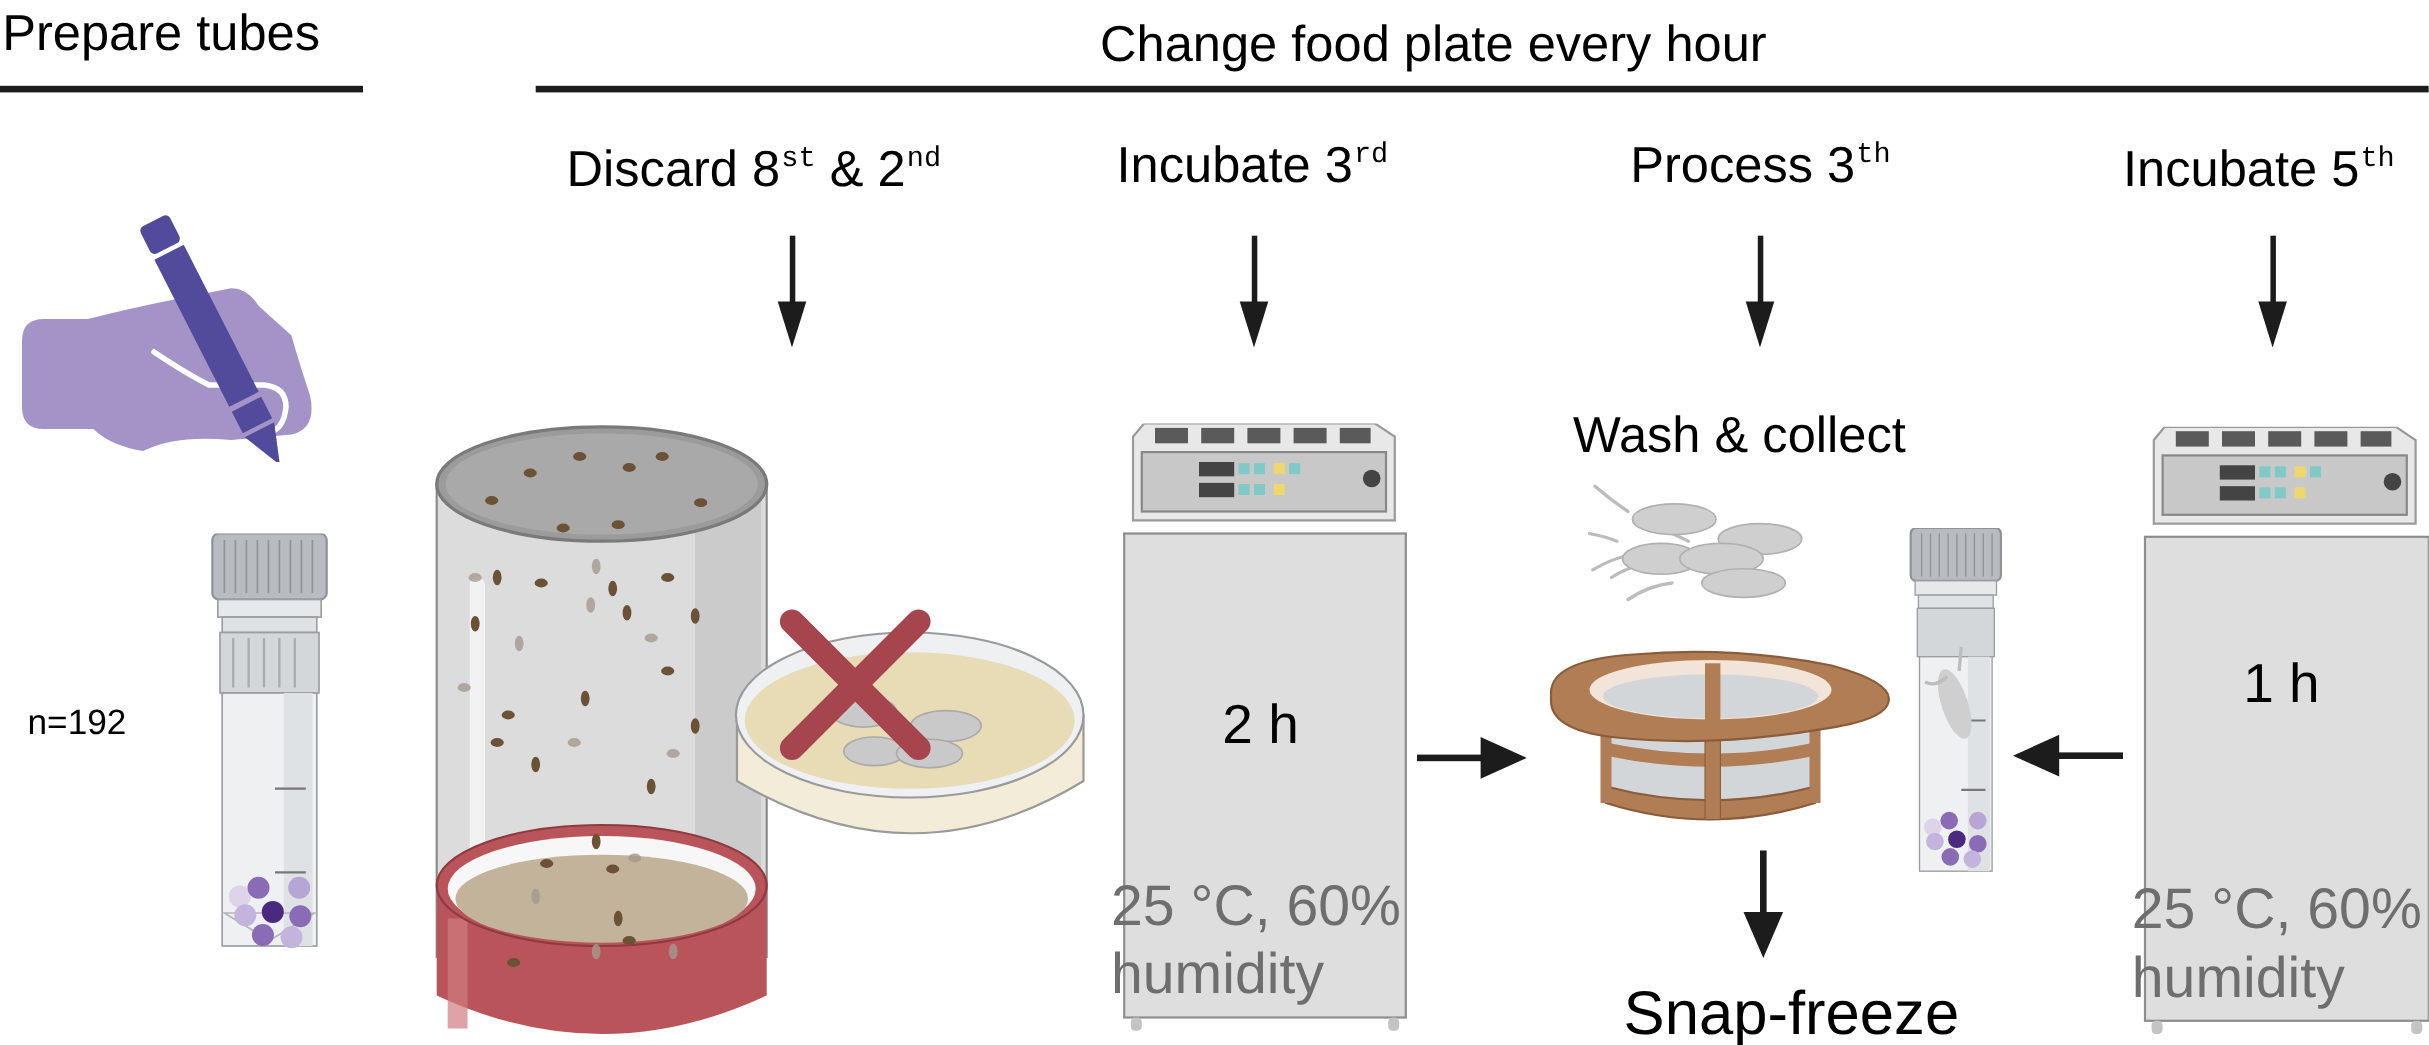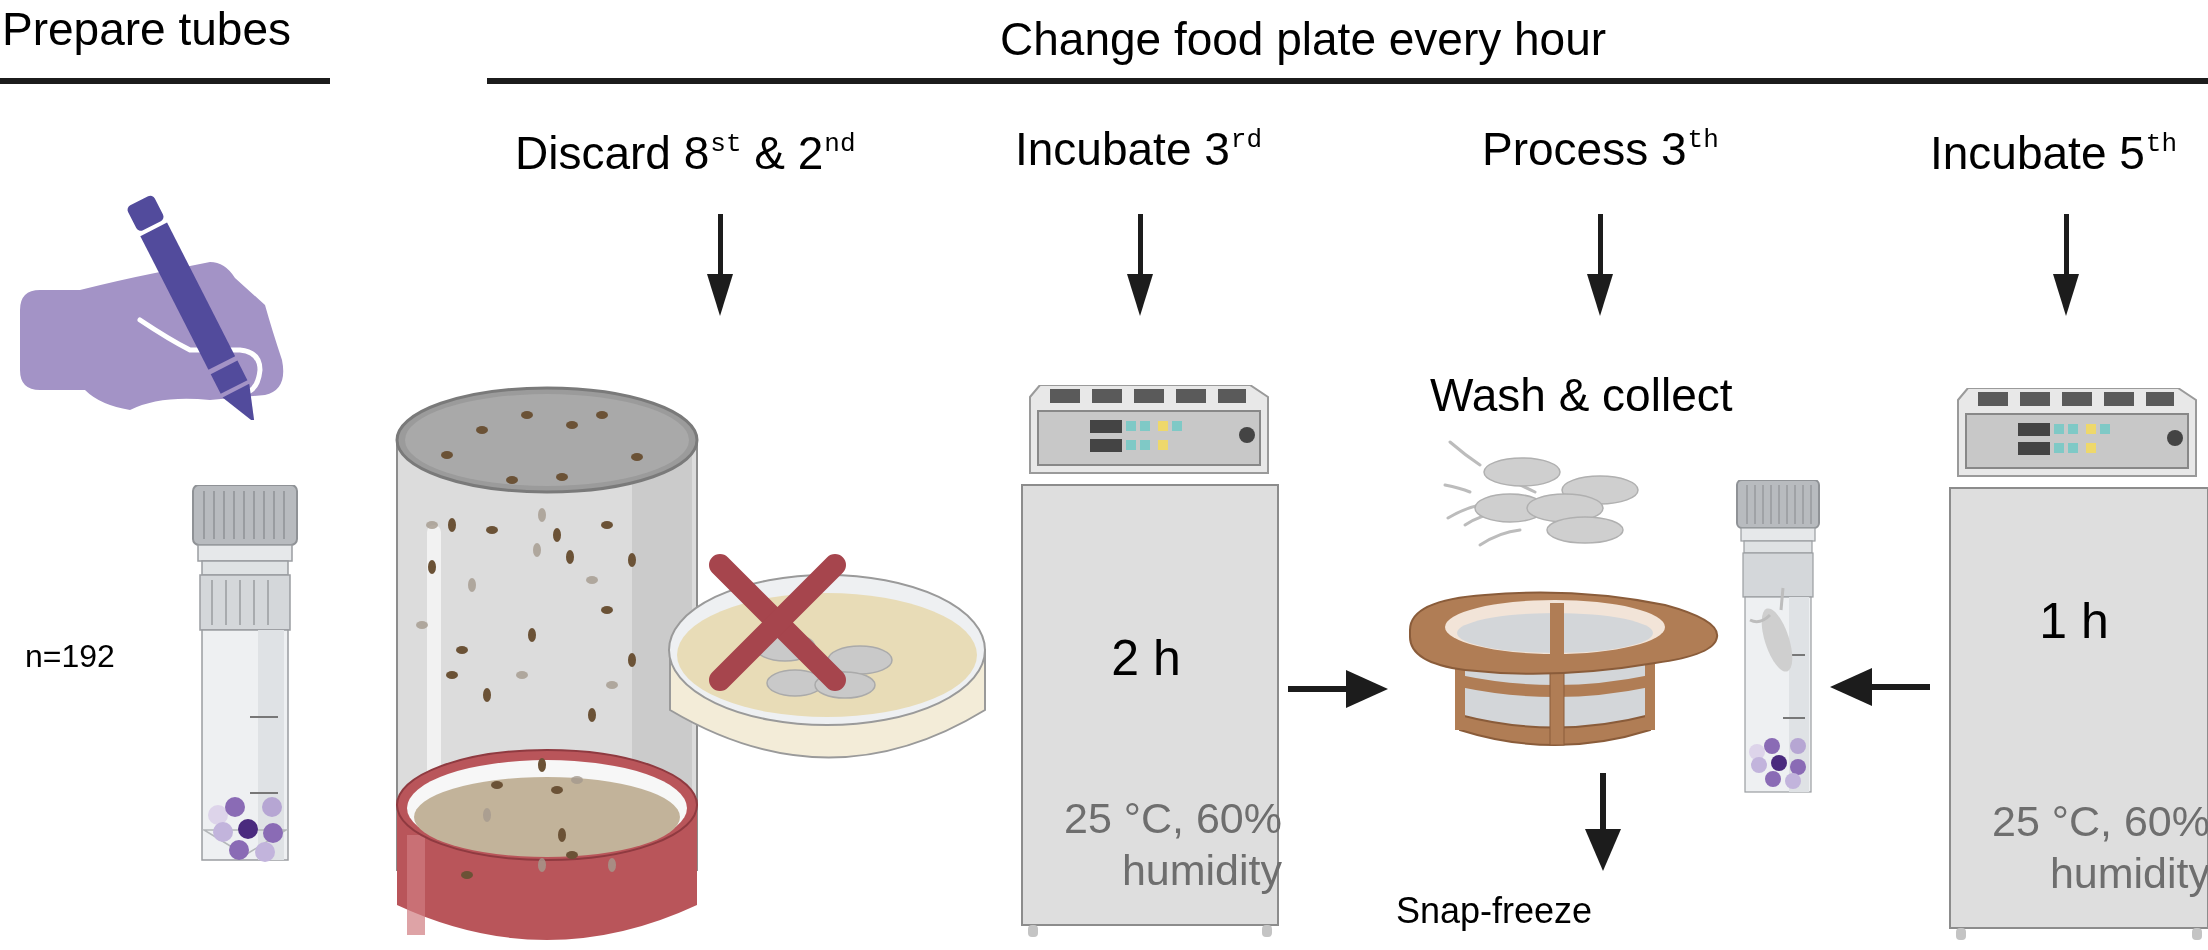--- a/index.html
+++ b/index.html
@@ -5,21 +5,21 @@
   html, body { margin: 0; padding: 0; background: #ffffff; }
   body { width: 2208px; height: 950px; position: relative; overflow: hidden;
          font-family: "Liberation Sans", "DejaVu Sans", sans-serif; color: #000; }
   .abs { position: absolute; }
   .txt { white-space: nowrap; line-height: 1; text-align: right; }
   .h1 { font-size: 46px; }
   .step { font-size: 46px; }
   .step sup { font-size: 26px; vertical-align: 18px; margin-left: 1px; font-family: Liberation Mono, monospace; }
   .rule { background: #1c1c1c; height: 6px; }
   .big { font-size: 50px; }
-  .cond { font-size: 43px; color: #6e6e6e; text-align: right; line-height: 1.2; }
+  .cond { font-size: 52px; color: #6e6e6e; text-align: left; line-height: 1.2; }
   svg { display: block; }
 </style>
 </head>
 <body>
 
 <div class="abs txt h1" style="left:2px; top:6px;">Prepare tubes</div>
 <div class="abs rule" style="left:0; top:78px; width:330px;"></div>
 
 <div class="abs txt h1" style="left:1000px; top:16px;">Change food plate every hour</div>
 <div class="abs rule" style="left:487px; top:78px; width:1721px;"></div>
@@ -279,21 +279,21 @@
     <circle cx="44" cy="283" r="8" fill="#4a2a7e"></circle>
     <circle cx="63" cy="287" r="8" fill="#8a6bb5"></circle>
   <circle cx="38" cy="299" r="8" fill="#8a6bb5"></circle>
     <circle cx="58" cy="301" r="8" fill="#c2b4dc"></circle>
 </svg>
 
 <svg class="abs" style="left:1583px; top:773px;" width="40" height="100">
   <rect x="17" y="0" width="6" height="58" fill="#1c1c1c"></rect>
     <polygon points="2,56 38,56 20,98" fill="#1c1c1c"></polygon>
 </svg>
-<div class="abs txt" style="left:1396px; top:893px; font-size:36px;">Snap-freeze</div>
+<div class="abs txt" style="left:1476px; top:893px; font-size:56px;">Snap-freeze</div>
 
 <svg class="abs" style="left:1830px; top:666px;" width="100" height="42">
   <rect x="38" y="18" width="62" height="6" fill="#1c1c1c"></rect>
     <polygon points="42,2 0,21 42,40" fill="#1c1c1c"></polygon>
 </svg>
 
 <div class="abs" style="left:1938px; top:388px; width:272px; height:555px;">
   <svg class="abs" style="left:0; top:0;" width="272" height="555" viewBox="0 0 272 555">
     <polygon points="20,12 30,0 240,0 258,12 258,88 20,88" fill="#e8e8e8" stroke="#9a9a9a" stroke-width="2"></polygon>
     <g fill="#5a5a5a">

